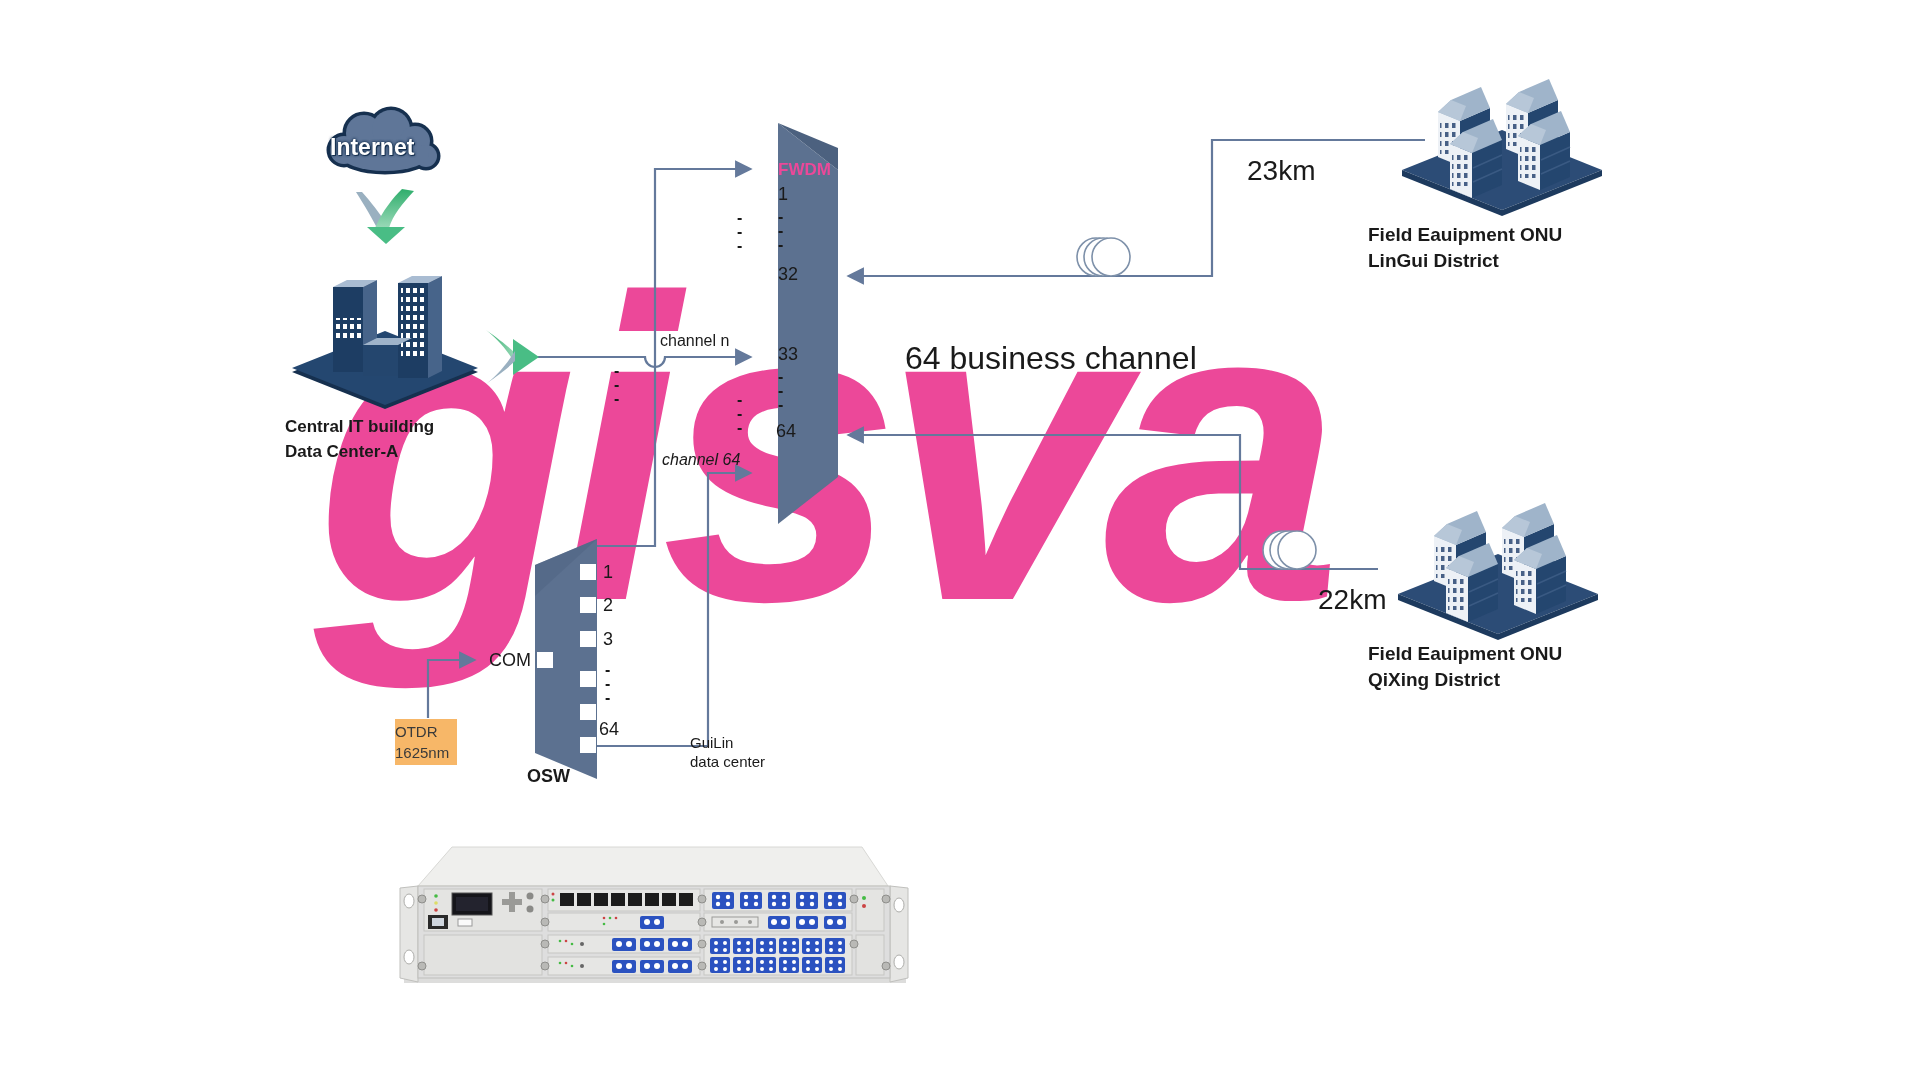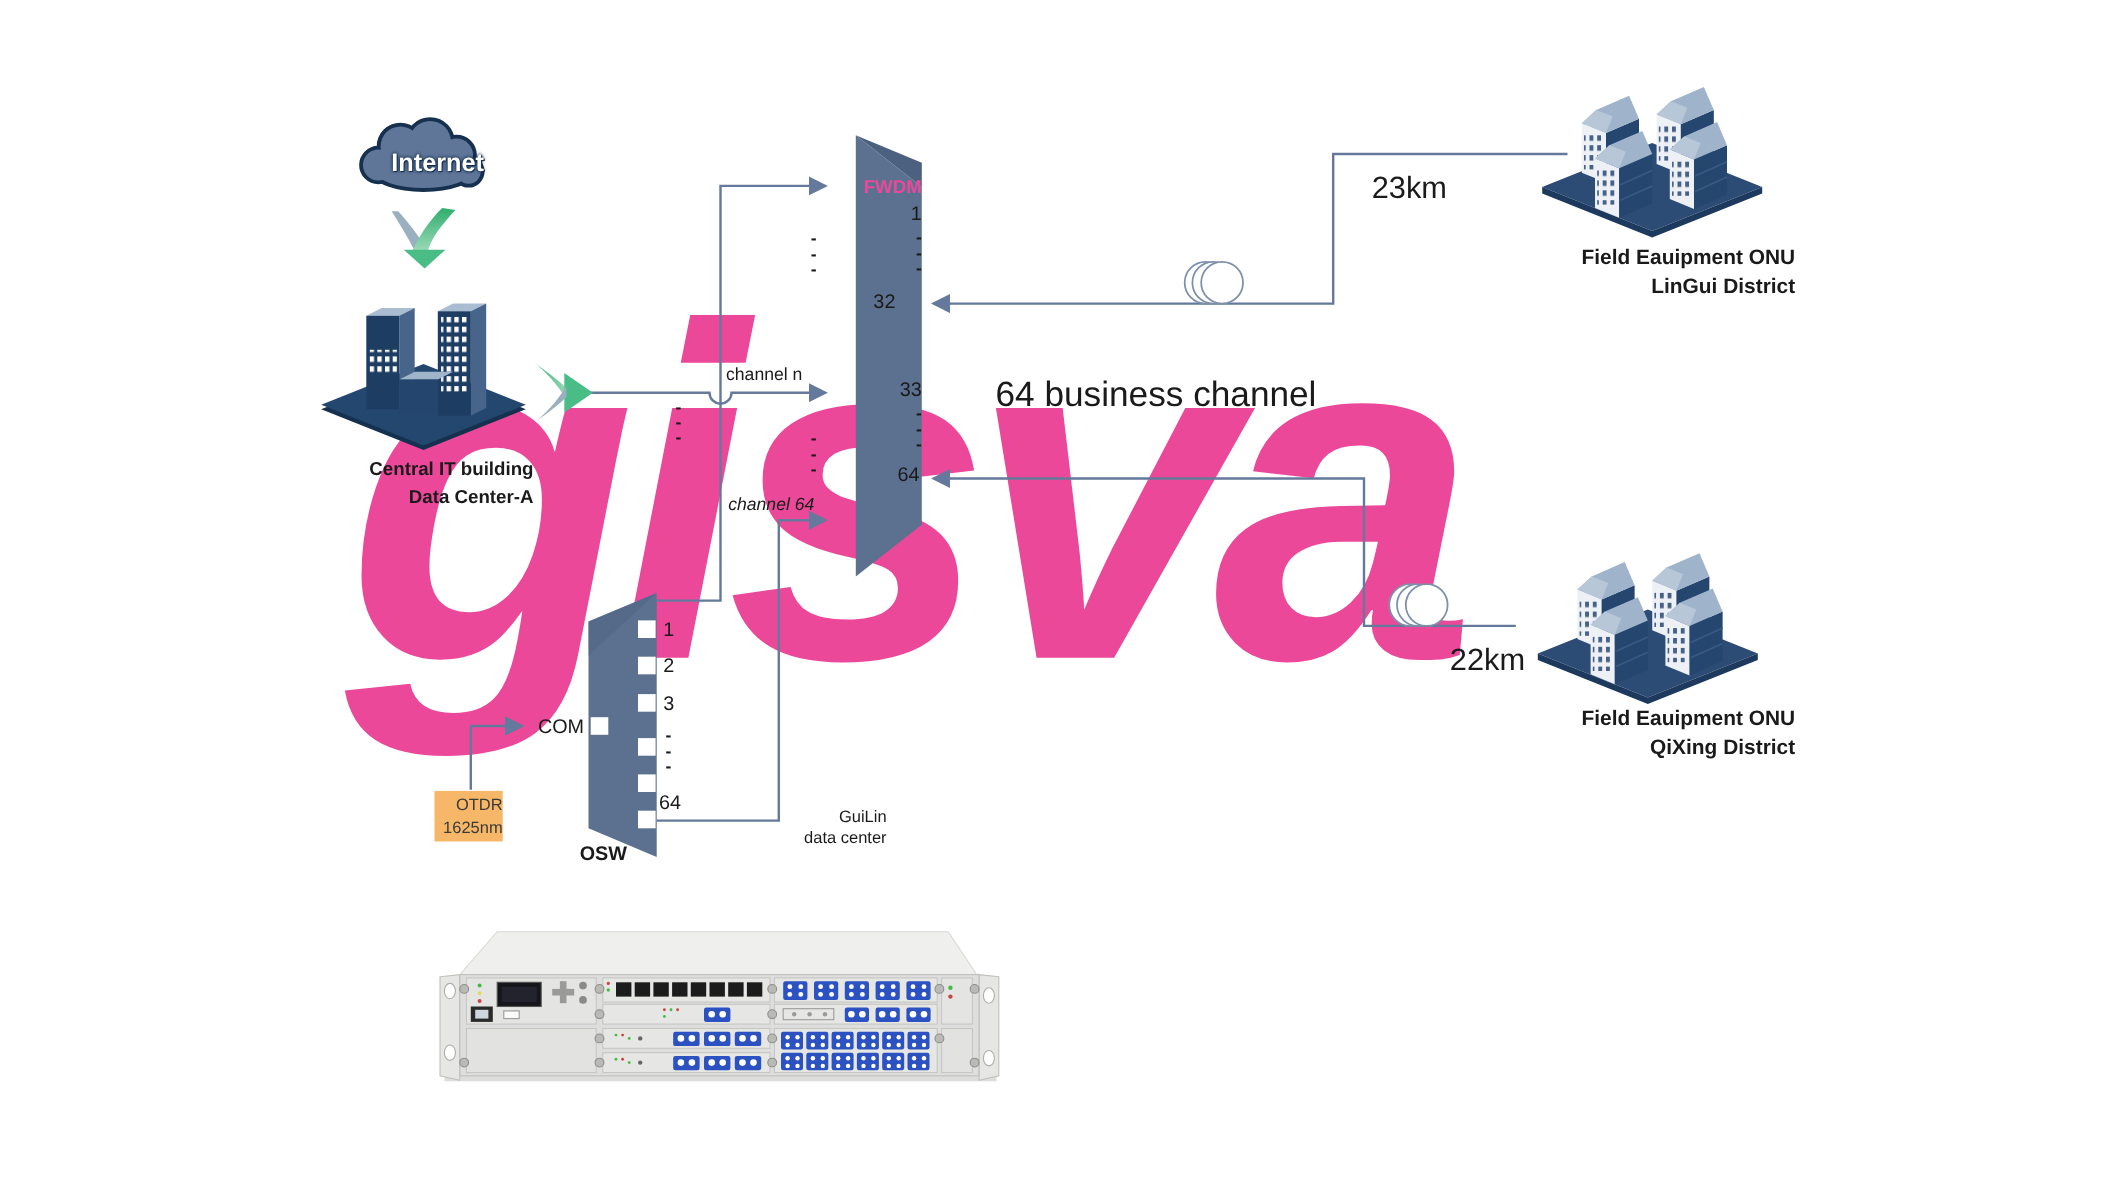--- a/index.html
+++ b/index.html
@@ -2,21 +2,21 @@
 <html><head>
 <meta charset="utf-8">
 <style>
   html,body{margin:0;padding:0;background:#ffffff;}
   .canvas{position:relative;width:1920px;height:1080px;overflow:hidden;background:#ffffff;
           font-family:"Liberation Sans",sans-serif;color:#1a1a1a;}
   .watermark{position:absolute;left:315px;top:235px;font-size:430px;font-weight:bold;
              letter-spacing:-18px;line-height:1;color:#ec4899;z-index:0;user-select:none;font-style:italic;}
   svg.layer{position:absolute;left:0;top:0;z-index:1;}
   .txt{position:absolute;z-index:2;}
-  .ctr{text-align:right;}
+  .ctr{text-align:left;}
   .pre{white-space:pre-line;}
   .cloud-label{font-size:23px;font-weight:bold;color:#ffffff;
                text-shadow:0 0 3px #16304f,0 0 3px #16304f,1px 1px 0 #16304f;}
   .dc-label{font-size:17px;font-weight:600;line-height:25px;}
   .chan{font-size:16px;}
   .fwdm-t{font-size:17px;font-weight:600;}
   .pnum{font-size:18px;}
   .dashcol{font-size:16px;font-weight:bold;line-height:14px;}
   .big{font-size:32px;}
   .km{font-size:28px;}

